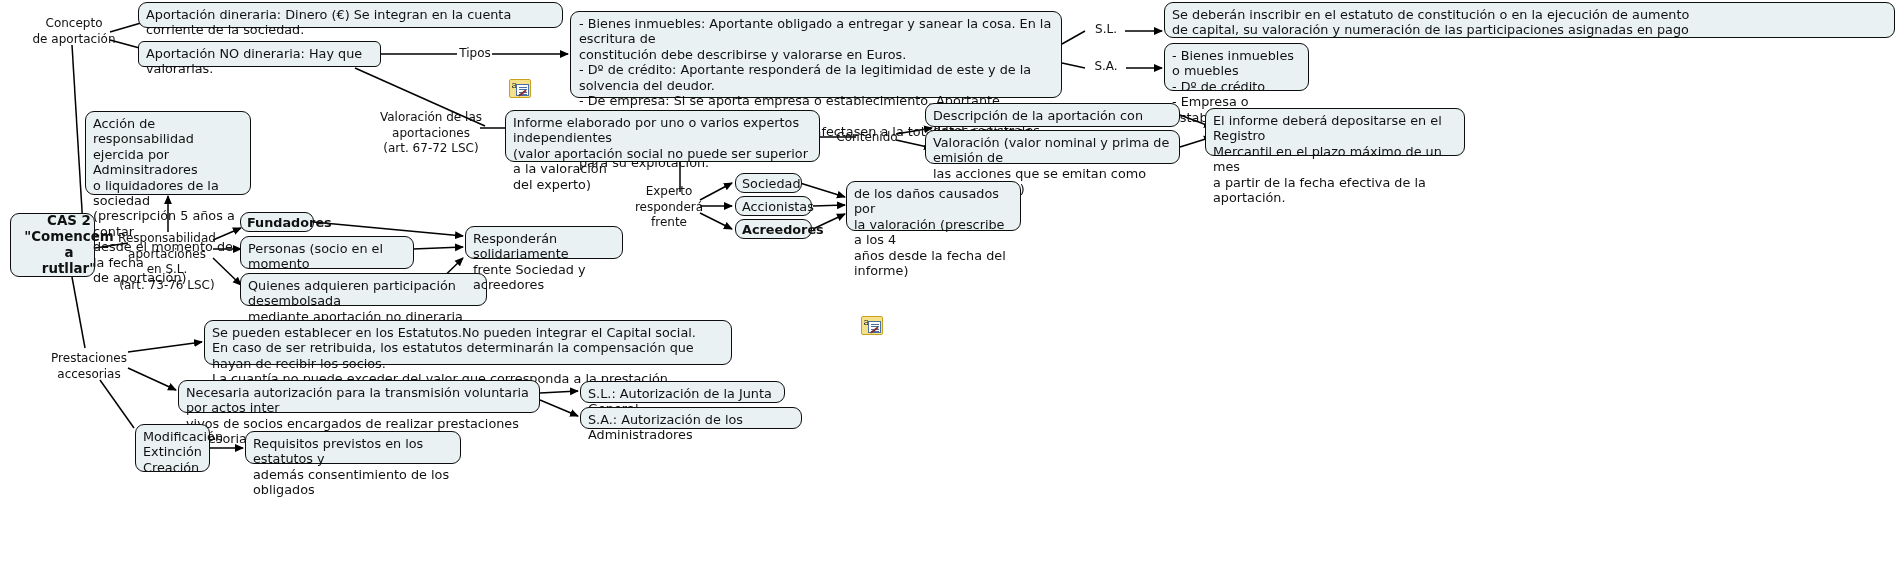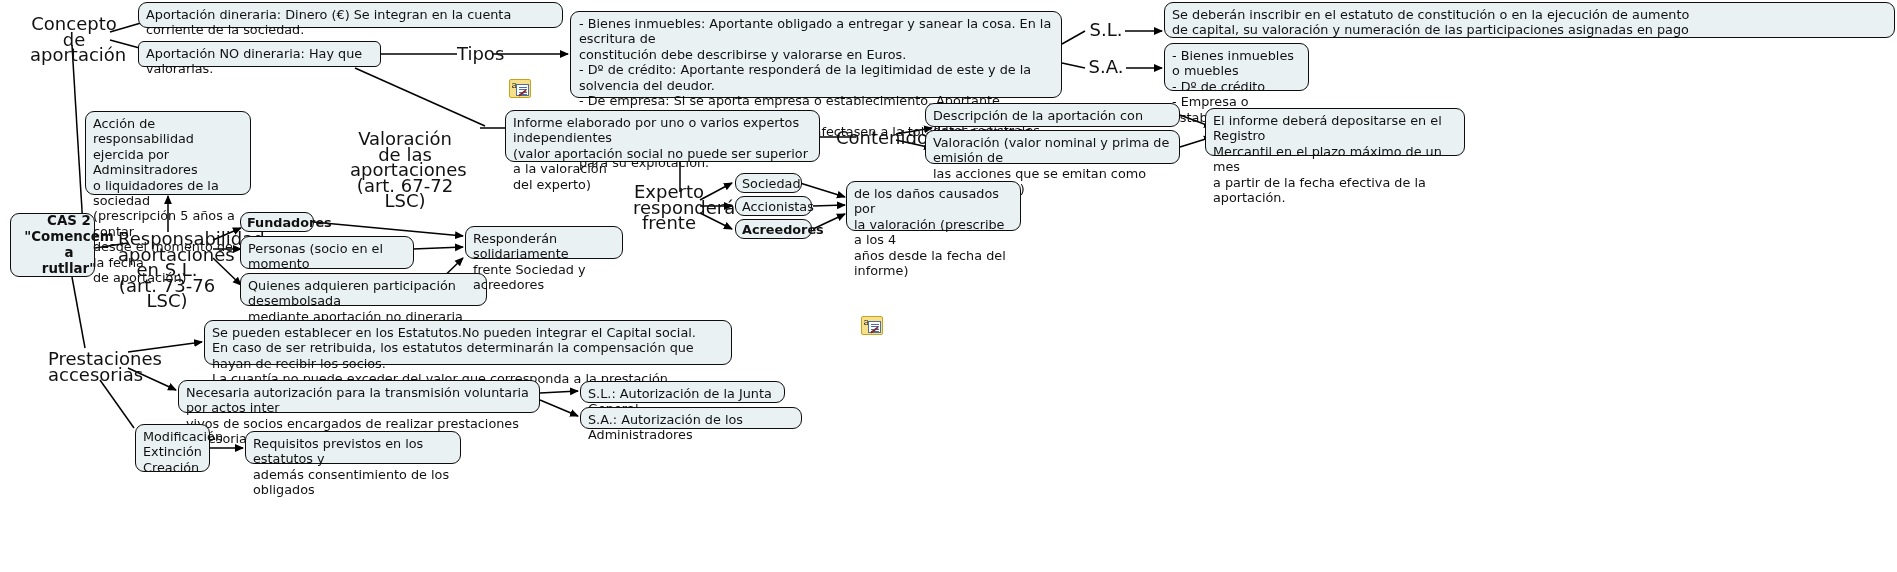--- a/index.html
+++ b/index.html
@@ -44,21 +44,21 @@
     justify-content: center;
     padding-left: 40px;
   }
   .node.c {
     text-align: center;
   }
   .label {
     position: absolute;
     background: transparent;
     color: #111111;
-    font-size: 18px;
+    font-size: 12px;
     line-height: 15.5px;
     white-space: pre-line;
     text-align: center;
   }
   .noteicon {
     position: absolute;
     width: 22px;
     height: 19px;
     background: #f7e08a;
     border: 1.2px solid #c8a21c;
@@ -182,21 +182,21 @@
 
   <div class="label" style="left:30px; top:16px; width:88px;">Concepto
 de aportación</div>
 
   <div class="label" style="left:457px; top:46px; width:36px;">Tipos</div>
 
   <div class="label" style="left:1085px; top:22px; width:42px;">S.L.</div>
 
   <div class="label" style="left:1085px; top:59px; width:42px;">S.A.</div>
 
-  <div class="label" style="left:350px; top:110px; width:110px;margin-top:21px;">Valoración de las
+  <div class="label" style="left:376px; top:110px; width:110px;">Valoración de las
 aportaciones
 (art. 67-72 LSC)</div>
 
   <div class="label" style="left:836px; top:130px; width:62px;">Contenido</div>
 
   <div class="label" style="left:633px; top:184px; width:72px;">Experto
 responderá
 frente</div>
 
   <div class="label" style="left:118px; top:231px; width:98px;">Responsabilidad

